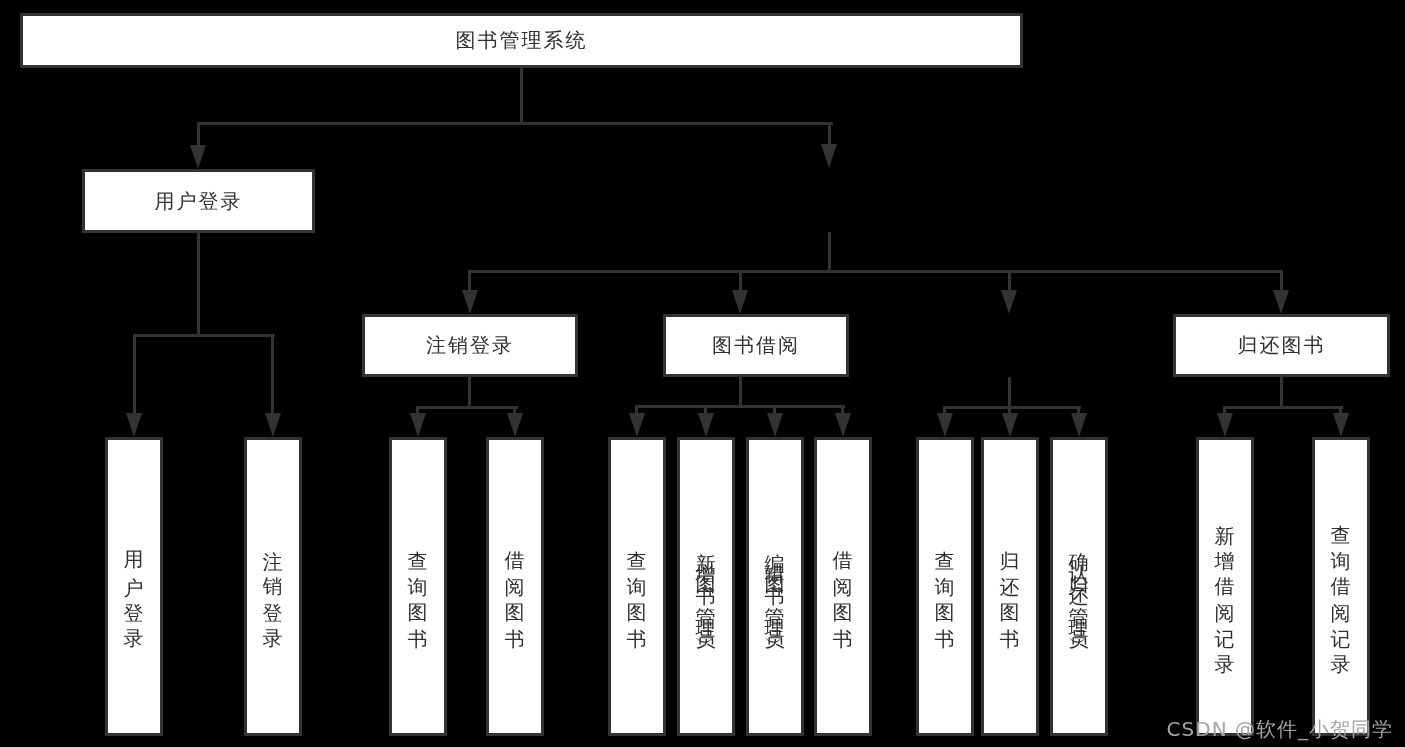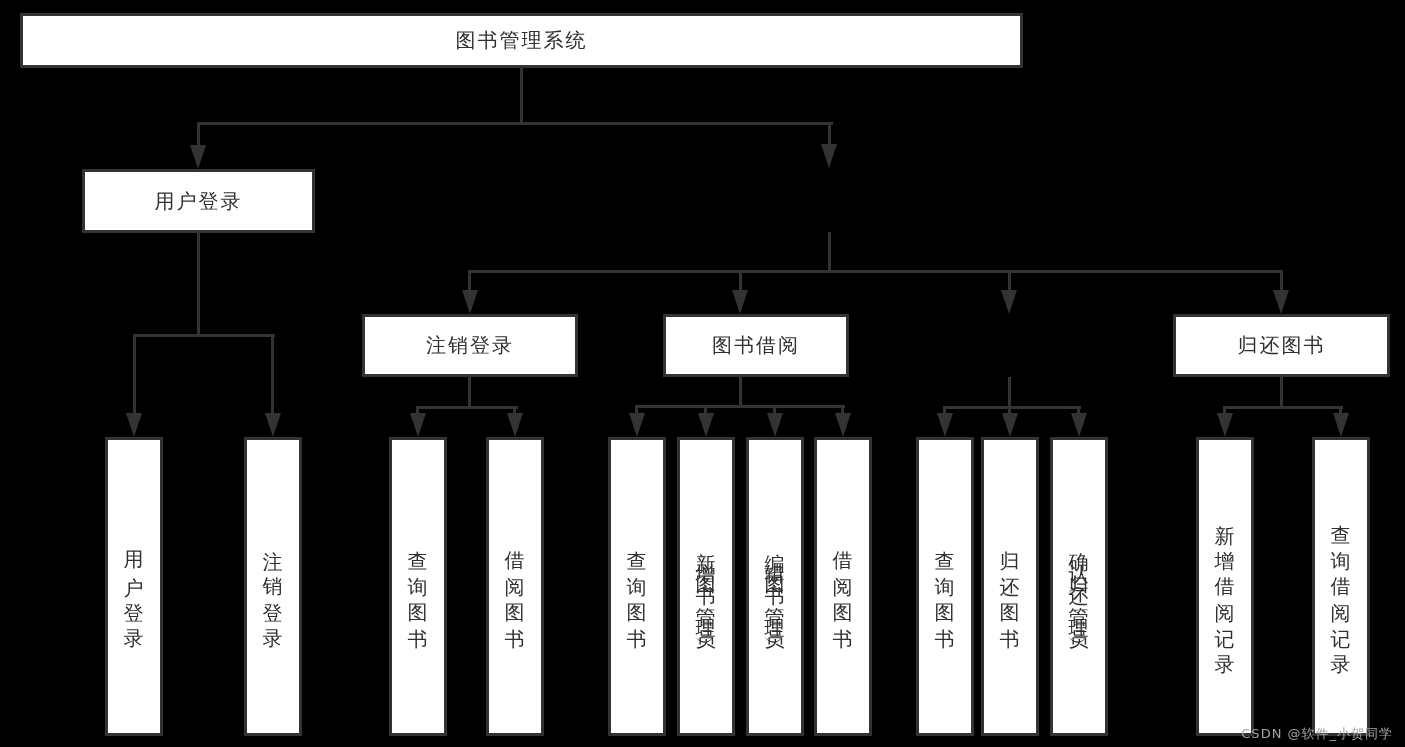--- a/index.html
+++ b/index.html
@@ -45,21 +45,21 @@
     width: 0;
     height: 0;
     border-left: 8px solid transparent;
     border-right: 8px solid transparent;
     border-top: 24px solid #333333;
   }
   .watermark {
     position: absolute;
     right: 12px;
     bottom: 4px;
-    font-size: 13px;
+    font-size: 20px;
     color: #a3a3a3;
     letter-spacing: 1px;
     white-space: nowrap;
   }
 </style>
 </head>
 <body>
 
 <div class="canvas">
 

